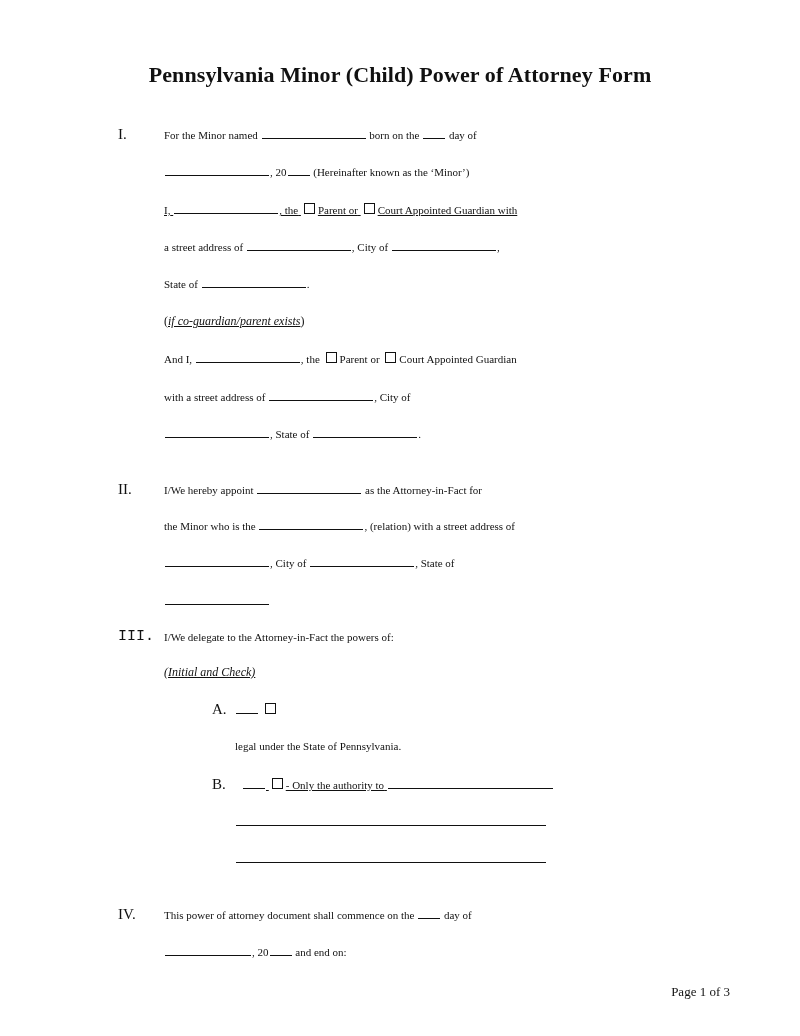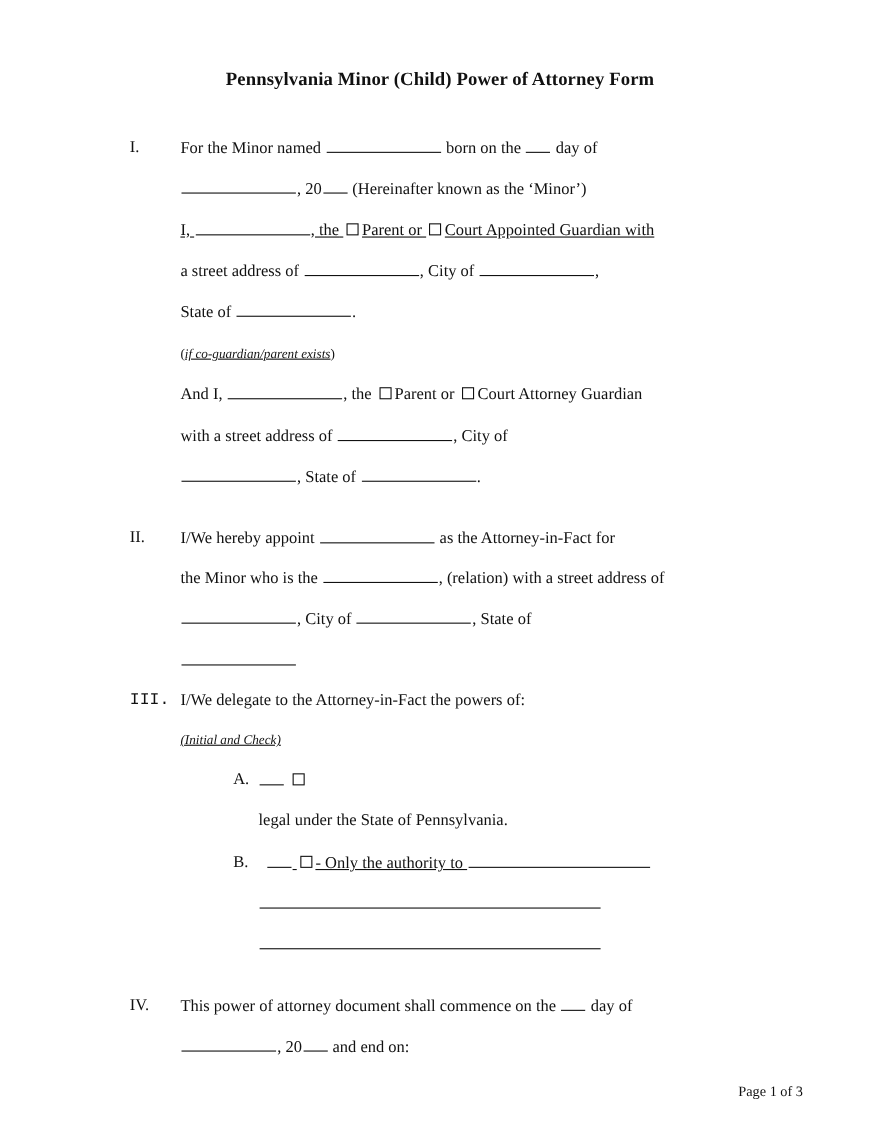--- a/index.html
+++ b/index.html
@@ -3,24 +3,24 @@
 <meta charset="utf-8">
 <style>
   html, body { margin: 0; padding: 0; background: #ffffff; }
   body {
     width: 800px; height: 1036px; position: relative; overflow: hidden;
     font-family: "Liberation Serif", "DejaVu Serif", serif;
     color: #111111;
   }
   .title {
     position: absolute; left: 0; right: 0; top: 62px;
-    text-align: center; font-weight: bold; font-size: 17px; letter-spacing: 0.1px;
+    text-align: center; font-weight: bold; font-size: 22px; letter-spacing: 0.1px;
   }
   .line {
-    position: absolute; font-size: 15px; white-space: nowrap; line-height: 20px;
+    position: absolute; font-size: 11px; white-space: nowrap; line-height: 20px;
   }
   .num { position: absolute; font-size: 15px; line-height: 20px; }
   .blank {
     display: inline-block; border-bottom: 1px solid #111; height: 14px;
     vertical-align: baseline; margin: 0 1px;
   }
   .w-lg { width: 104px; }
   .w-md { width: 86px; }
   .w-sm { width: 22px; }
   .w-xl { width: 165px; }
@@ -65,21 +65,21 @@
   <span>State of</span>
   <span class="blank w-lg"></span><span>.</span>
 </div>
 <div class="line small" style="left:164px; top:311px;">
   <span>(</span><span class="ital-u">if co-guardian/parent exists</span><span>)</span>
 </div>
 <div class="line" style="left:164px; top:348px;">
   <span>And I,</span>
   <span class="blank w-lg"></span><span>, the</span>
   <span class="chk"></span><span>Parent or</span>
-  <span class="chk"></span><span>Court Attorney Guardian</span>
+  <span class="chk"></span><span>Court Appointed Guardian</span>
 </div>
 <div class="line" style="left:164px; top:386px;text-align:center;">
   <span>with a street address of</span>
   <span class="blank w-lg"></span><span>, City of</span>
 </div>
 <div class="line" style="left:164px; top:423px;">
   <span class="blank w-lg"></span><span>, State of</span>
   <span class="blank w-lg"></span><span>.</span>
 </div>
 

